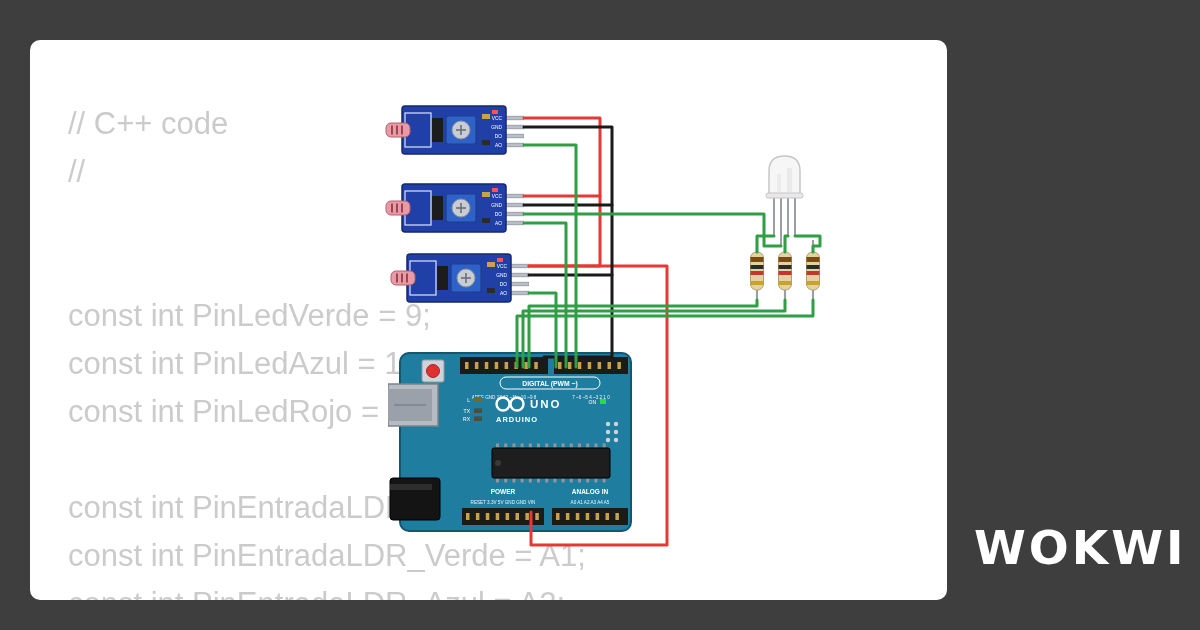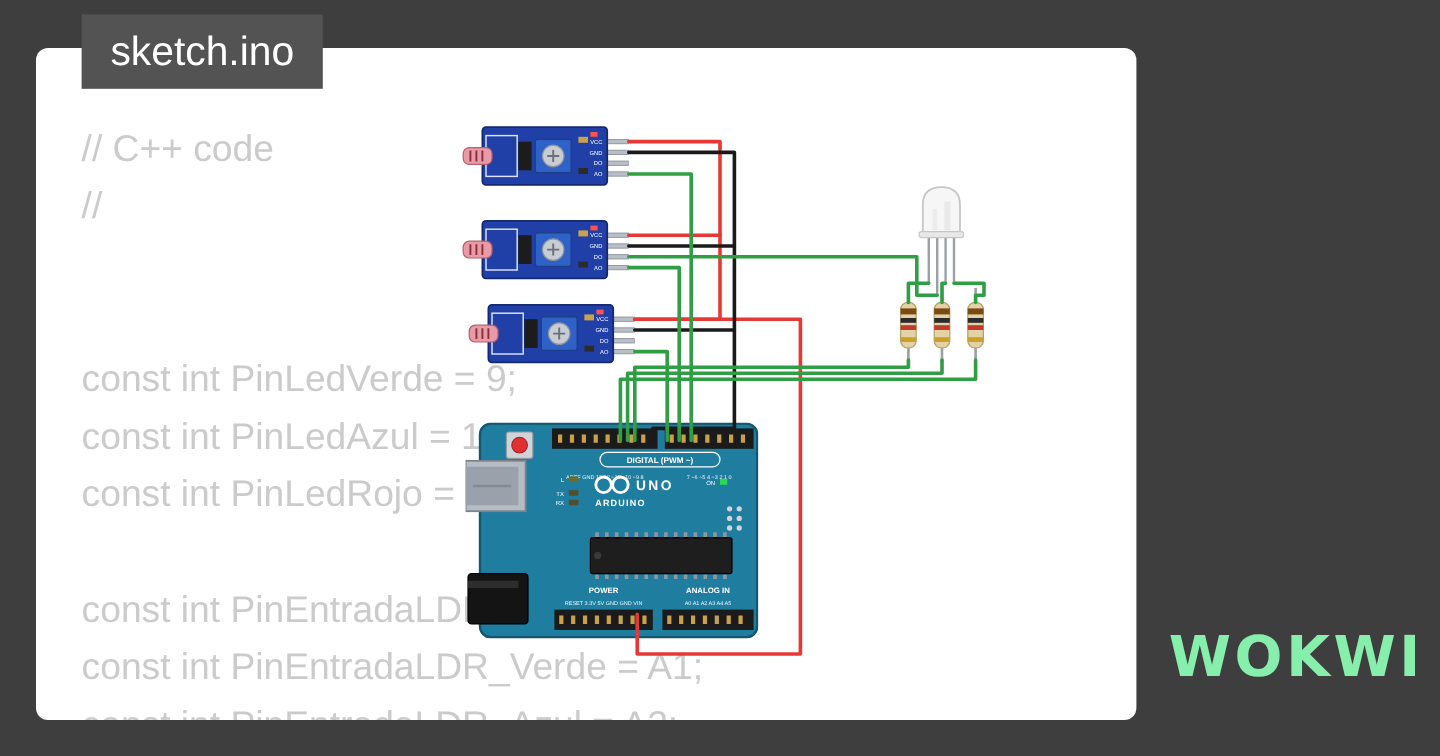--- a/index.html
+++ b/index.html
@@ -9,21 +9,21 @@
           border-radius:10px;overflow:hidden;}
   .code{position:absolute;left:38px;top:60px;margin:0;white-space:pre;
         font-family:"Liberation Sans",sans-serif;font-size:31px;line-height:48px;color:#cbcbcb;}
   .diagram{position:absolute;left:0;top:0;width:1200px;height:630px;}
   .part{position:absolute;}
   .wires{position:absolute;left:0;top:0;pointer-events:none;}
   .wire{fill:none;stroke-width:3;stroke-linecap:round;stroke-linejoin:round;}
   .tab{position:absolute;left:68px;top:12px;height:62px;background:#535353;color:#ffffff;
        font-size:34px;display:flex;align-items:center;padding:0 24px;}
   .logo{position:absolute;left:974px;top:520px;font-size:47px;font-weight:800;
-        letter-spacing:3px;color:#86efac;font-family:"DejaVu Sans",sans-serif;}
+        letter-spacing:3px;color:#ffffff;font-family:"DejaVu Sans",sans-serif;}
   svg text{font-family:"Liberation Sans",sans-serif;}
 </style>
 </head>
 <body>
 
 <div class="page">
 
   <div class="canvas">
     <pre class="code">// C++ code
 //
@@ -295,19 +295,16 @@
       <path class="wire" d="M524,214 H764 V246 H781" stroke="#2f9e44"></path>
       <path class="wire" d="M774,236 H757 V252" stroke="#2f9e44"></path>
       <path class="wire" d="M788,236 H785 V252" stroke="#2f9e44"></path>
       <path class="wire" d="M795,236 H820 V246 H813 V252" stroke="#2f9e44"></path>
       <path class="wire" d="M757,300 V306 H529 V367" stroke="#2f9e44"></path>
       <path class="wire" d="M785,300 V311 H523 V367" stroke="#2f9e44"></path>
       <path class="wire" d="M813,300 V316 H517 V367" stroke="#2f9e44"></path>
     </svg>
   </div>
 
-  <div class="tab">
-    <span>sketch.ino</span>
-  </div>
 
   <div class="logo">WOKWI</div>
 
 </div>
 
 </body></html>

